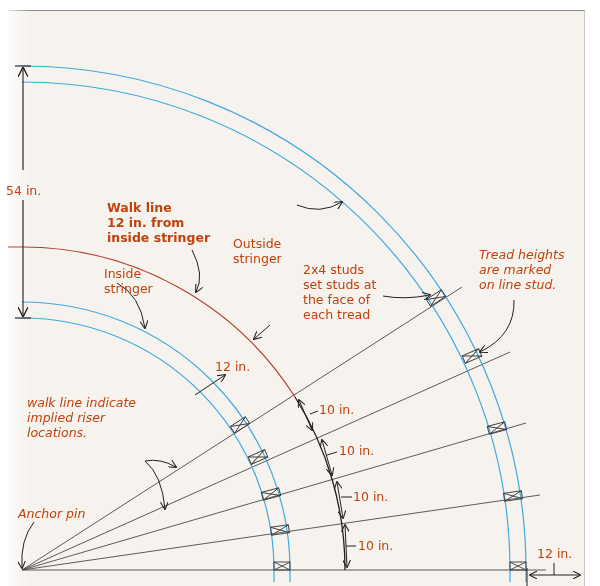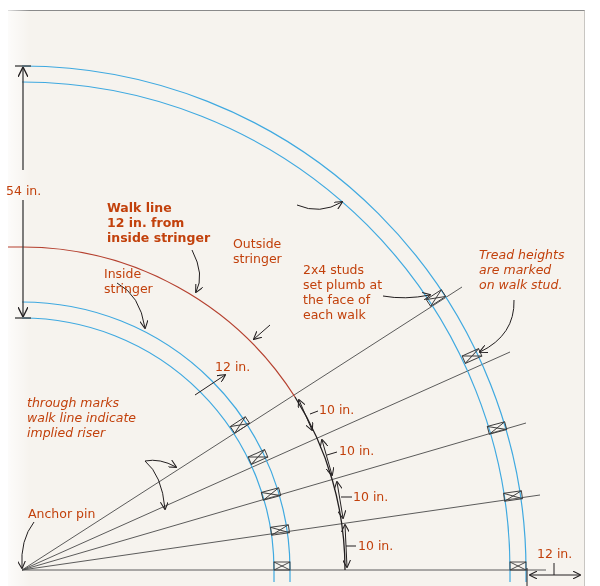--- a/index.html
+++ b/index.html
@@ -142,39 +142,39 @@
   <div>inside stringer</div>
 </div>
 
 <div class="lbl" style="left:60px;top:266px;margin-left:44px;">
   <div>Inside</div>
   <div>stringer</div>
 </div>
 
 <div class="lbl" style="left:303px;top:262px;">
   <div>2x4 studs</div>
-  <div>set plumb at</div>
+  <div>set studs at</div>
   <div>the face of</div>
-  <div>each walk</div>
+  <div>each tread</div>
 </div>
 
 <div class="lbl it" style="left:479px;top:247px;">
   <div>Tread heights</div>
   <div>are marked</div>
-  <div>on walk stud.</div>
+  <div>on line stud.</div>
 </div>
 
 <div class="lbl" style="left:215px;top:359px;">12 in.</div>
 
 <div class="lbl it" style="left:27px;top:395px;">
-  <div>through marks</div>
   <div>walk line indicate</div>
   <div>implied riser</div>
+  <div>locations.</div>
 </div>
 
-<div class="lbl" style="left:28px;top:506px;">Anchor pin</div>
+<div class="lbl" style="left:18px;top:506px;font-style:italic;">Anchor pin</div>
 
 <div class="lbl" style="left:319px;top:402px;">10 in.</div>
 <div class="lbl" style="left:339px;top:443px;">10 in.</div>
 <div class="lbl" style="left:353px;top:489px;">10 in.</div>
 <div class="lbl" style="left:358px;top:538px;">10 in.</div>
 
 <div class="lbl" style="left:537px;top:546px;">12 in.</div>
 
 </body></html>

